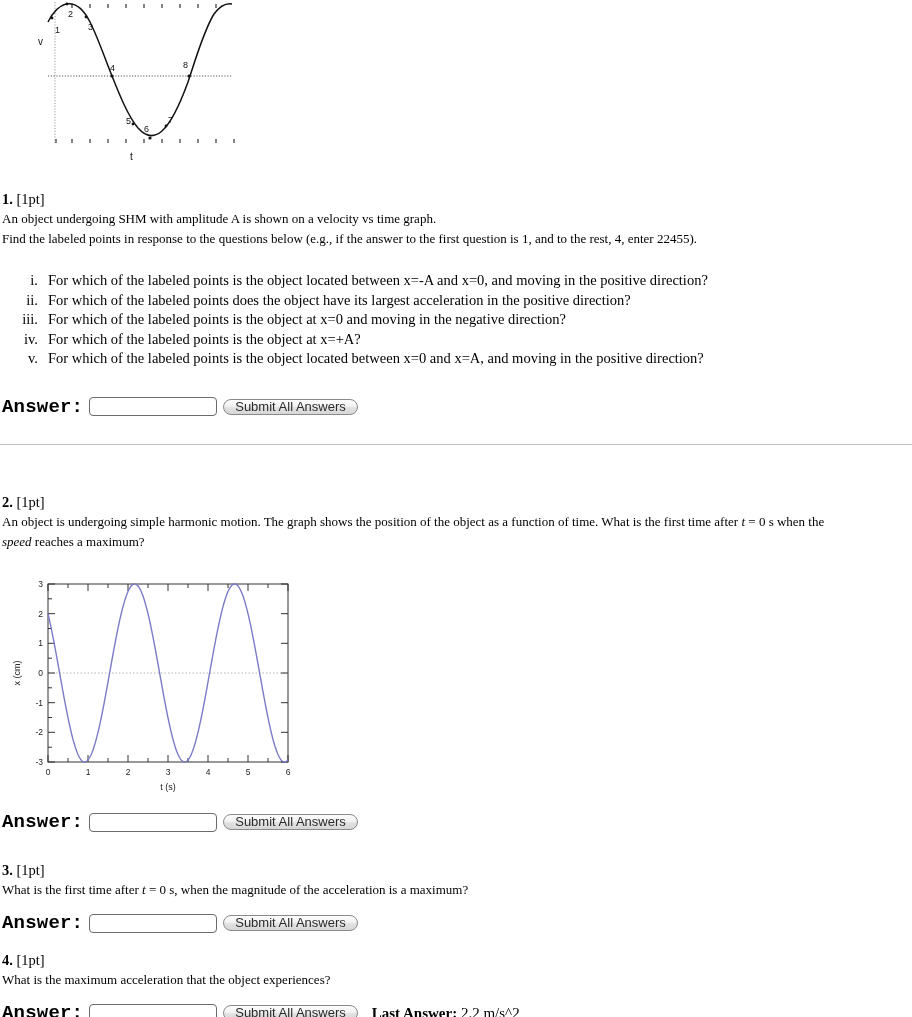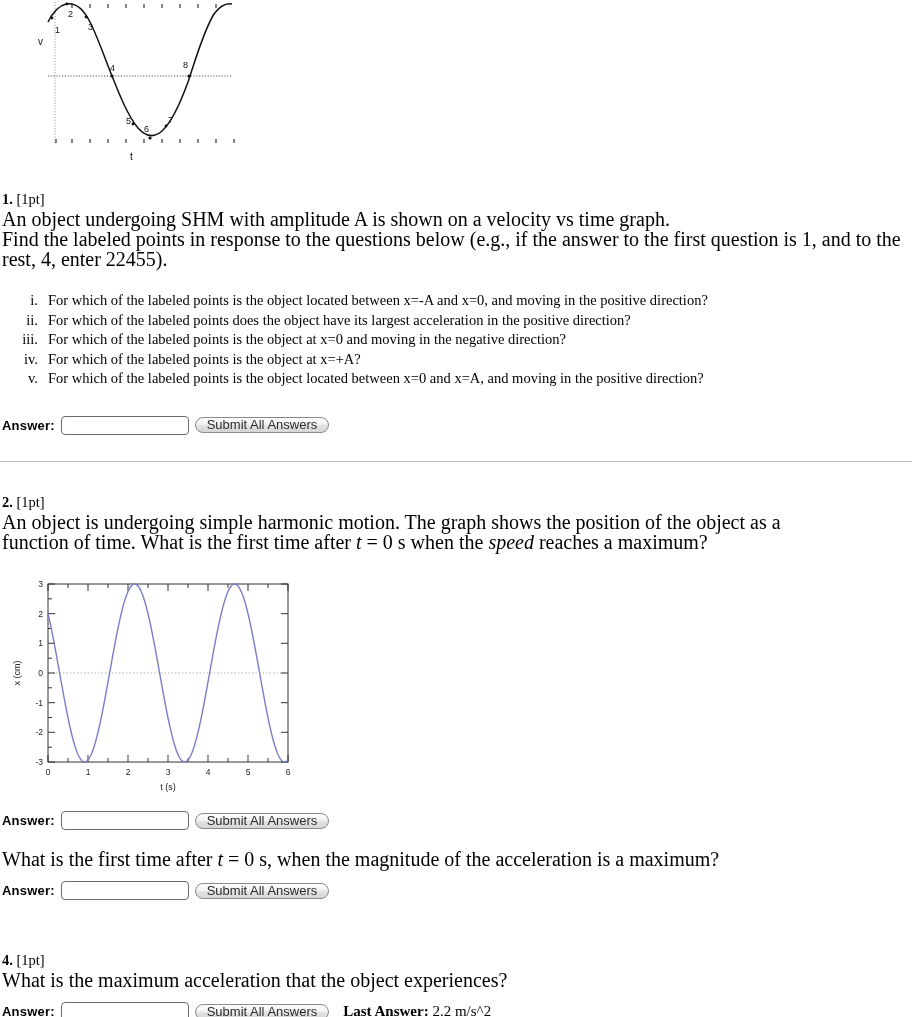--- a/index.html
+++ b/index.html
@@ -10,21 +10,21 @@
   body {
     width: 912px;
     height: 1017px;
     position: relative;
     font-family: "Liberation Serif", serif;
     color: #000000;
     overflow: hidden;
   }
   .qnum       { font-weight: bold; }
   .qhead      { font-size: 14.5px; line-height: 18px; margin: 12px 0 1px 2px; }
-  .qtext      { font-size: 20px; line-height: 20px; margin: 0 0 0 2px; }
+  .qtext      { font-size: 13px; line-height: 20px; margin: 0 0 0 2px; }
   .ital       { font-style: italic; }
 
   
   #graph1 {
     position: absolute;
     left: 0; top: 0;
     width: 300px; height: 170px;
   }
 
   
@@ -48,22 +48,22 @@
   }
 
   
   .answer-row {
     display: flex;
     align-items: center;
     gap: 6px;
   }
   .answer-label {
     font-weight: bold;
-    font-size: 13px;
-    font-family: Liberation Sans, sans-serif;
+    font-size: 19px;
+    font-family: Liberation Mono, monospace;
     letter-spacing: .2px;
   }
   .answer-input {
     width: 120px;
     height: 15px;
     border: 1px solid #6b6b6b;
     border-radius: 4px;
     background: #ffffff;
     font-family: "Liberation Sans", sans-serif;
     font-size: 11px;
@@ -323,20 +323,24 @@
 
   <div class="answer-row" style="margin-top:7px; margin-left:2px;">
     <span class="answer-label">Answer:</span>
     <input class="answer-input" type="text" value="" style="">
     <button class="submit-btn">Submit All Answers</button>
   </div>
 </div>
 
 <div style="position:absolute; left:0; top:849px; width:912px;">
 
+  <div class="qhead">
+    <span class="qnum">3.</span>
+    <span>[1pt]</span>
+  </div>
 
   <div class="qtext">
     <span>What is the first time after </span><span class="ital">t</span><span> = 0 s, when the magnitude of the acceleration is a maximum?</span>
   </div>
 
   <div class="answer-row" style="margin-top:12px; margin-left:2px;">
     <span class="answer-label">Answer:</span>
     <input class="answer-input" type="text" value="" style="">
     <button class="submit-btn">Submit All Answers</button>
   </div>

